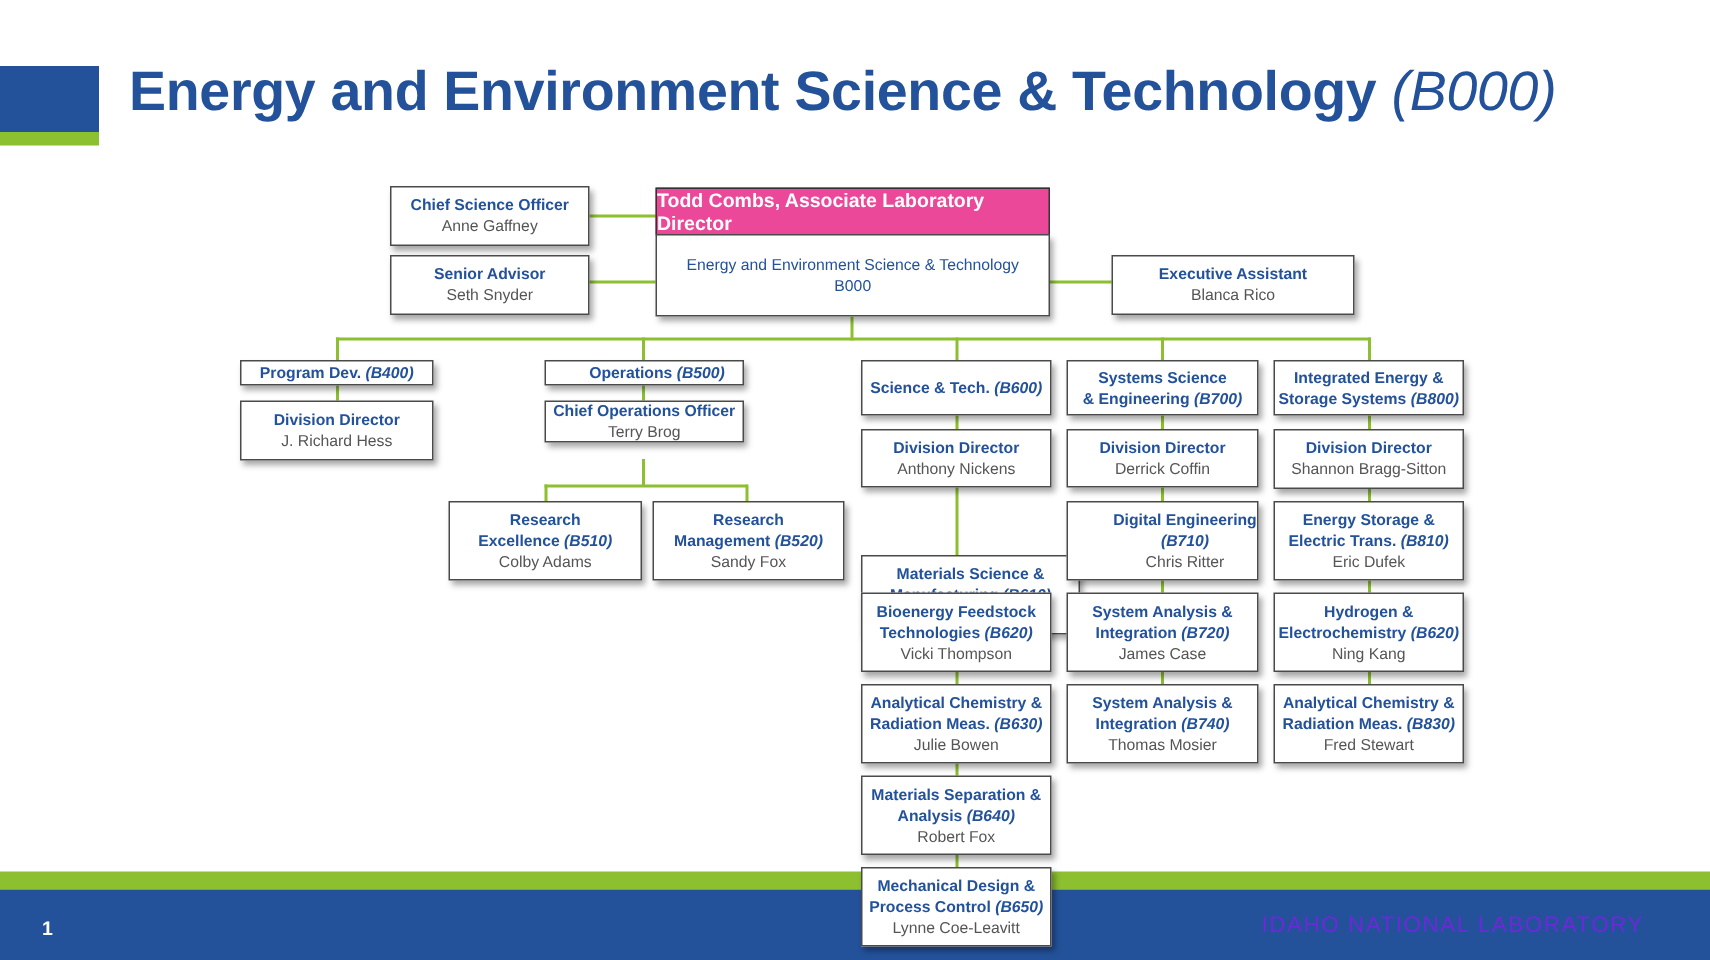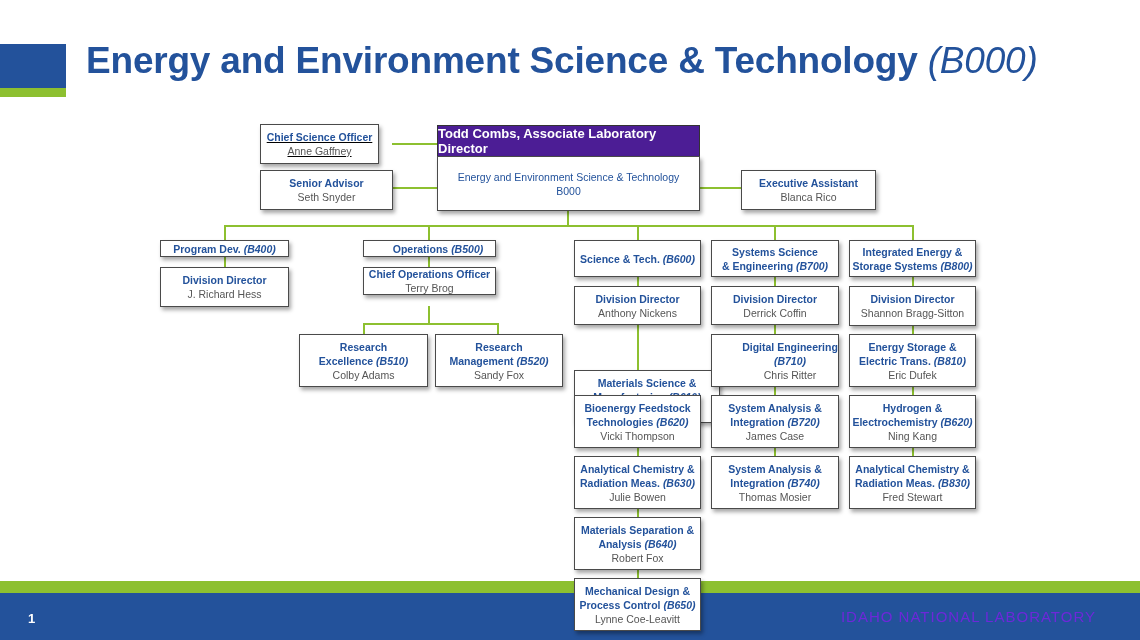--- a/index.html
+++ b/index.html
@@ -13,21 +13,21 @@
   .footer { position:absolute; left:0; top:593px; width:1140px; height:47px; background:#23529b; }
   .page-num { position:absolute; left:28px; top:611px; color:#fff; font-weight:bold; font-size:13px; }
   .footer-brand { position:absolute; right:44px; top:608px; color:#6d28d9; font-size:15px; letter-spacing:1px; }
   .box { position:absolute; background:#fff; border:1.5px solid #4a4a4a; box-sizing:border-box;
          box-shadow:2px 3px 4px rgba(0,0,0,0.35); text-align:center; display:flex; flex-direction:column;
          justify-content:center; align-items:center; line-height:14px; font-size:10.5px; }
   .role { color:#23529b; font-weight:bold; }
   .code-i { color:#23529b; font-style:italic; font-weight:bold; }
   .name { color:#555; }
   .line { position:absolute; background:#8dc030; }
-  .director-head { position:absolute; left:437px; top:125px; width:263px; height:32px; background:#4c1d95; color:#fff;
+  .director-head { position:absolute; left:437px; top:125px; width:263px; height:32px; background:#ec4899; color:#fff;
          font-weight:bold; font-size:13px; display:flex; align-items:center; justify-content:flex-end; border:1.5px solid #333; box-sizing:border-box; }
   .director-body { position:absolute; left:437px; top:156px; width:263px; height:55px; background:#fff; border:1.5px solid #4a4a4a; box-sizing:border-box;
          box-shadow:2px 3px 4px rgba(0,0,0,0.35); color:#23529b; font-size:10.5px; text-align:center; display:flex; flex-direction:column; justify-content:center; line-height:14px; }
 </style>
 </head>
 <body>
 
 <div class="title-square"></div>
 <div class="title-bar-green"></div>
 <div class="title"><span>Energy and Environment Science &amp; Technology</span> <span class="code">(B000)</span></div>
@@ -45,36 +45,36 @@
 <div class="line" style="left:224px;top:256px;width:2px;height:12px;"></div>
 <div class="line" style="left:428px;top:256px;width:2px;height:12px;"></div>
 <div class="line" style="left:428px;top:306px;width:2px;height:18px;"></div>
 <div class="line" style="left:363px;top:323px;width:135px;height:2px;"></div>
 <div class="line" style="left:363px;top:323px;width:2px;height:12px;"></div>
 <div class="line" style="left:497px;top:323px;width:2px;height:12px;"></div>
 <div class="line" style="left:637px;top:275px;width:2px;height:306px;"></div>
 <div class="line" style="left:774px;top:275px;width:2px;height:190px;"></div>
 <div class="line" style="left:912px;top:275px;width:2px;height:190px;"></div>
 
-<div class="box" style="left:260px;top:124px;width:119px;height:40px;text-decoration:underline;">
+<div class="box" style="left:260px;top:124px;width:133px;height:40px;">
   <span class="role">Chief Science Officer</span>
   <span class="name">Anne Gaffney</span>
 </div>
 <div class="box" style="left:260px;top:170px;width:133px;height:40px;">
   <span class="role">Senior Advisor</span>
   <span class="name">Seth Snyder</span>
 </div>
 <div class="director-head">
     <span>Todd Combs, Associate Laboratory Director</span>
   </div>
 <div class="director-body">
   <span>Energy and Environment Science &amp; Technology</span>
   <span>B000</span>
 </div>
-<div class="box" style="left:741px;top:170px;width:135px;height:40px;">
+<div class="box" style="left:741px;top:170px;width:162px;height:40px;">
   <span class="role">Executive Assistant</span>
   <span class="name">Blanca Rico</span>
 </div>
 
 <div class="box" style="left:160px;top:240px;width:129px;height:17px;">
   <span><span class="role">Program Dev.</span> <span class="code-i">(B400)</span></span>
 </div>
 <div class="box" style="left:160px;top:267px;width:129px;height:40px;">
   <span class="role">Division Director</span>
   <span class="name">J. Richard Hess</span>

